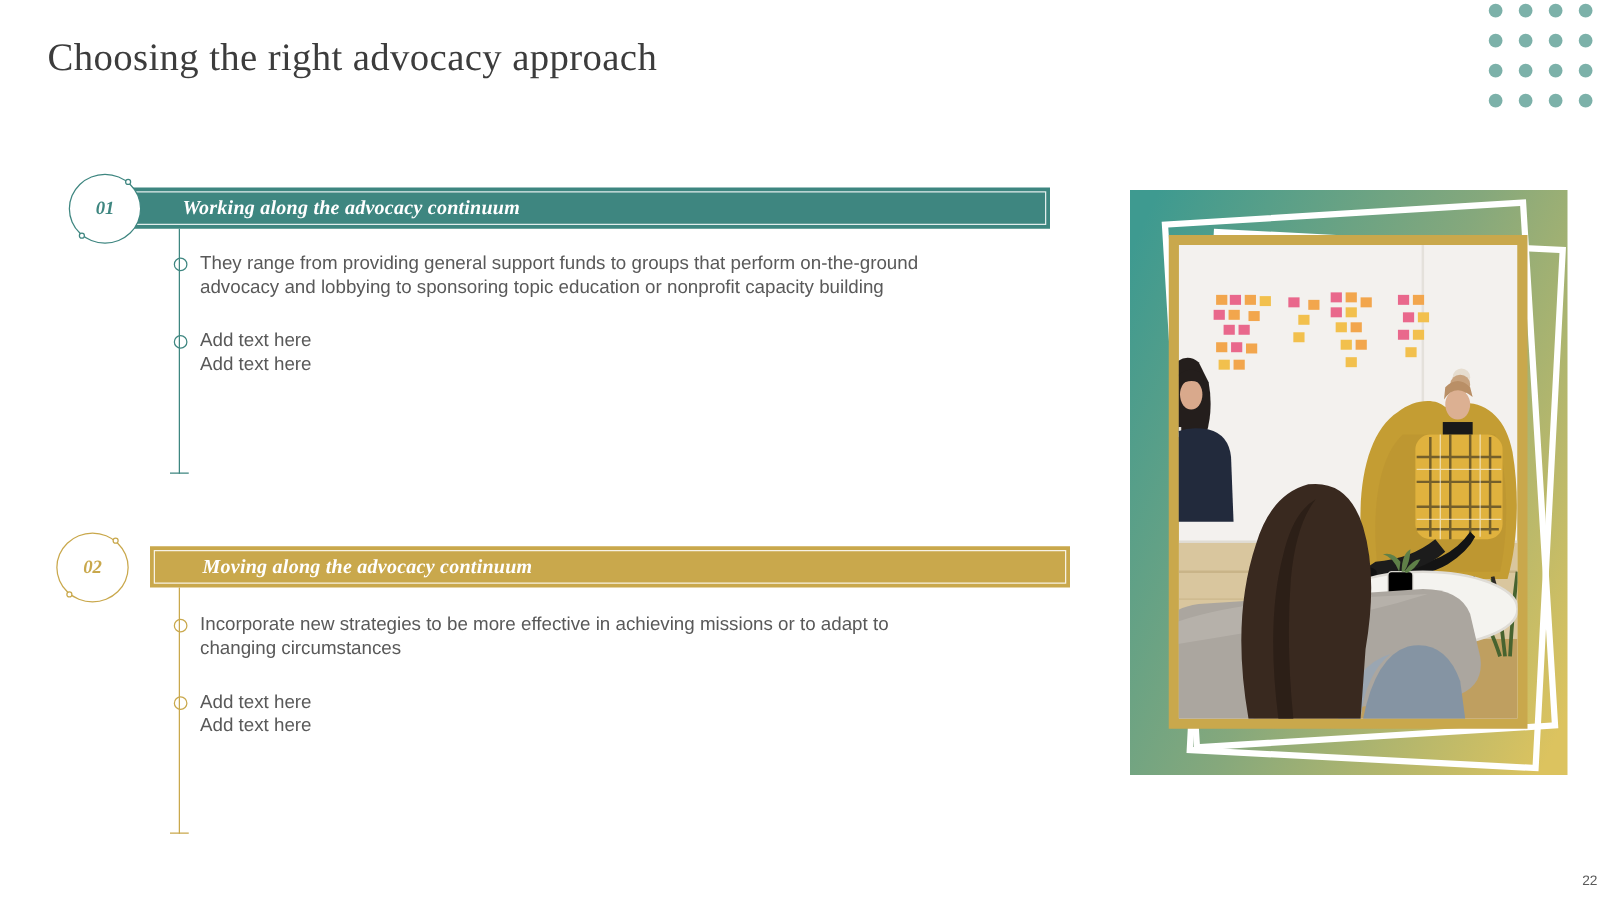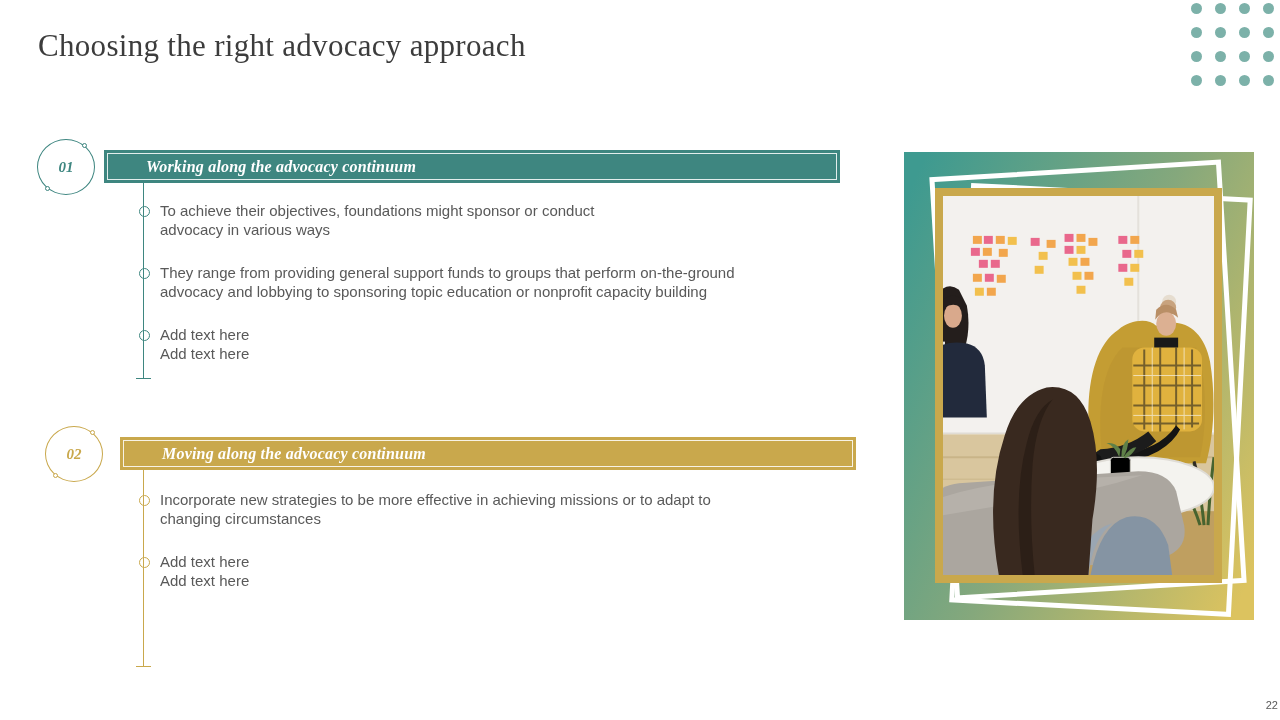--- a/index.html
+++ b/index.html
@@ -82,21 +82,21 @@
     font-size:15px; line-height:18.5px; color:#595959;
     white-space:pre-line;
   }
   .bullet::before {
     content:''; position:absolute; left:-21px; top:4px;
     width:9px; height:9px; border-radius:50%;
     background:#fff; border:1px solid var(--accent);
   }
 
   
-  .sec1 .num-circle { left:37px; top:139px; }
+  .sec1 .num-circle { left:55px; top:139px; }
   .sec1 .bar { top:150px; }
   .sec1 .timeline { top:183px; height:196px; }
   .sec1 .bullets { top:202px; }
 
   
   .sec2 .num-circle { left:45px; top:426px; }
   .sec2 .bar { top:437px;margin-left:16px; }
   .sec2 .timeline { top:470px; height:197px; }
   .sec2 .bullets { top:491px; }
 
@@ -157,22 +157,20 @@
     <div class="num-circle">
       <span>01</span>
       <span class="handle tr"></span>
       <span class="handle bl"></span>
     </div>
     <div class="bar">
       <span class="bar-label">Working along the advocacy continuum</span>
     </div>
     <div class="timeline"></div>
     <div class="bullets">
-      <div class="bullet">To achieve their objectives, foundations might sponsor or conduct
-advocacy in various ways</div>
       <div class="bullet">They range from providing general support funds to groups that perform on-the-ground
 advocacy and lobbying to sponsoring topic education or nonprofit capacity building</div>
       <div class="bullet">Add text here
 Add text here</div>
     </div>
   </div>
 
   <div class="section sec2">
     <div class="num-circle">
       <span>02</span>

